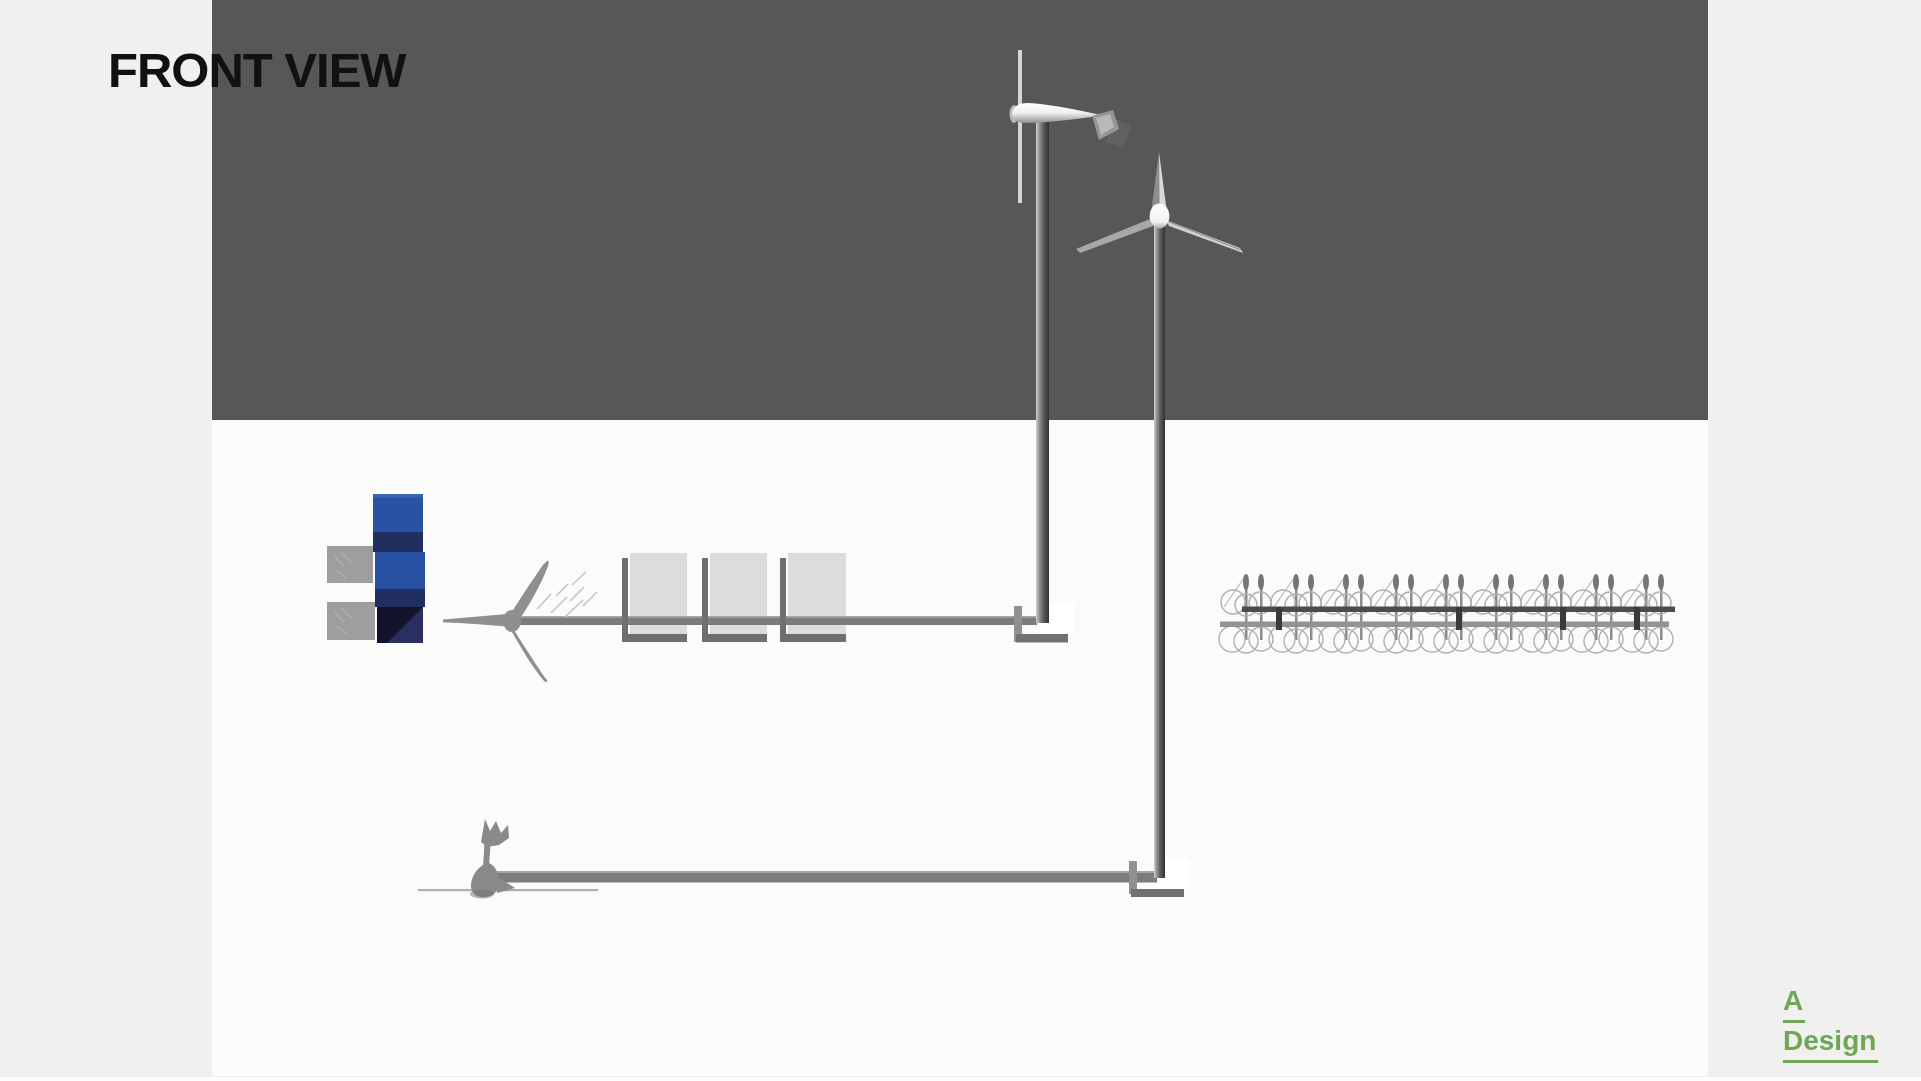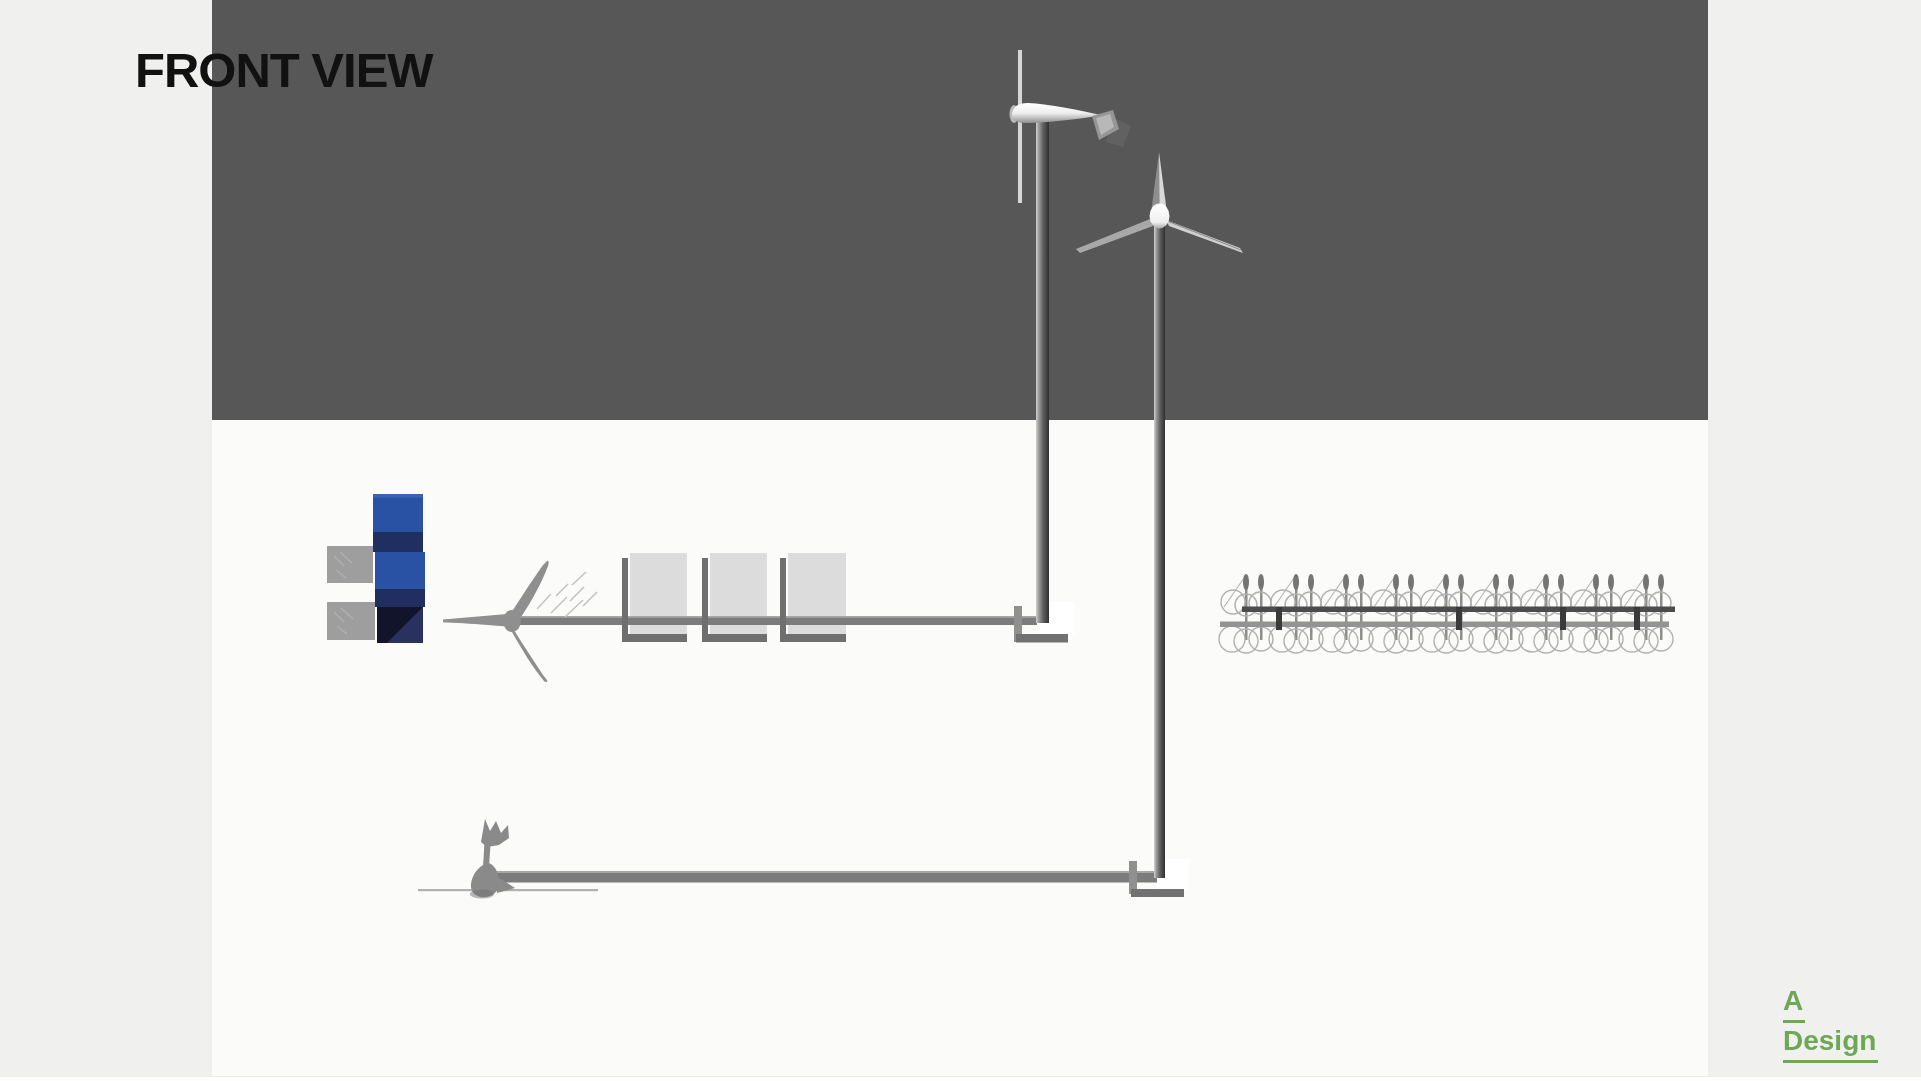--- a/index.html
+++ b/index.html
@@ -7,21 +7,21 @@
     position:relative;width:1921px;height:1081px;overflow:hidden;
     background:var(--canvas,#fbfbfa);
     font-family:"Liberation Sans", sans-serif;
   }
   .panel-left{position:absolute;left:0;top:0;width:212px;height:1081px;background:var(--side_panel,#f0f0ee);}
   .dark-band{position:absolute;left:212px;top:0;width:1496px;height:420px;background:var(--band,#575757);}
   .panel-right{position:absolute;left:1708px;top:0;width:213px;height:1081px;background:var(--side_panel,#f0f0ee);}
   .canvas-area{position:absolute;left:212px;top:420px;width:1496px;height:661px;background:var(--canvas,#fbfbfa);}
   .bottom-strip{position:absolute;left:0;top:1076px;width:1921px;height:5px;background:#fefefe;border-top:1px solid #ededed;}
   .view-title{
-    position:absolute;left:135px;top:45px;
+    position:absolute;left:108px;top:45px;
     font-size:49px;font-weight:700;letter-spacing:-1px;line-height:50px;
     color:var(--title,#111111);white-space:nowrap;
   }
   .scene-svg{position:absolute;left:0;top:0;width:1921px;height:1081px;}
   .credit{
     position:absolute;left:1783px;top:983px;
     font-size:28px;font-weight:700;line-height:35px;
     color:var(--credit,#6ea755);
   }
   .credit a{display:block;color:inherit;text-decoration:none;cursor:pointer;}

